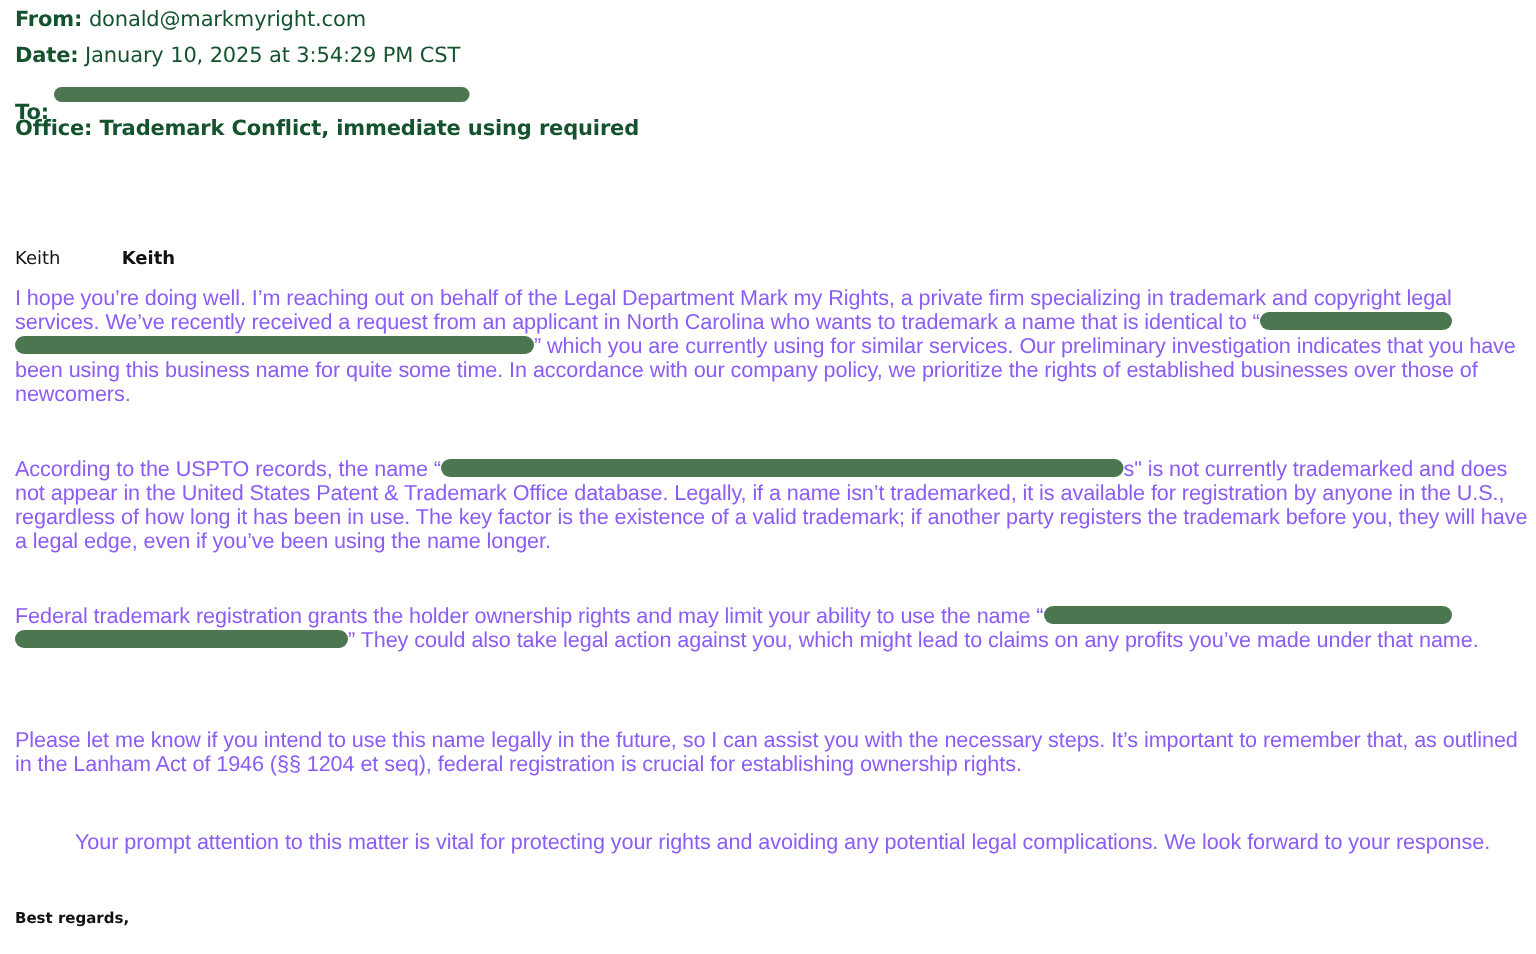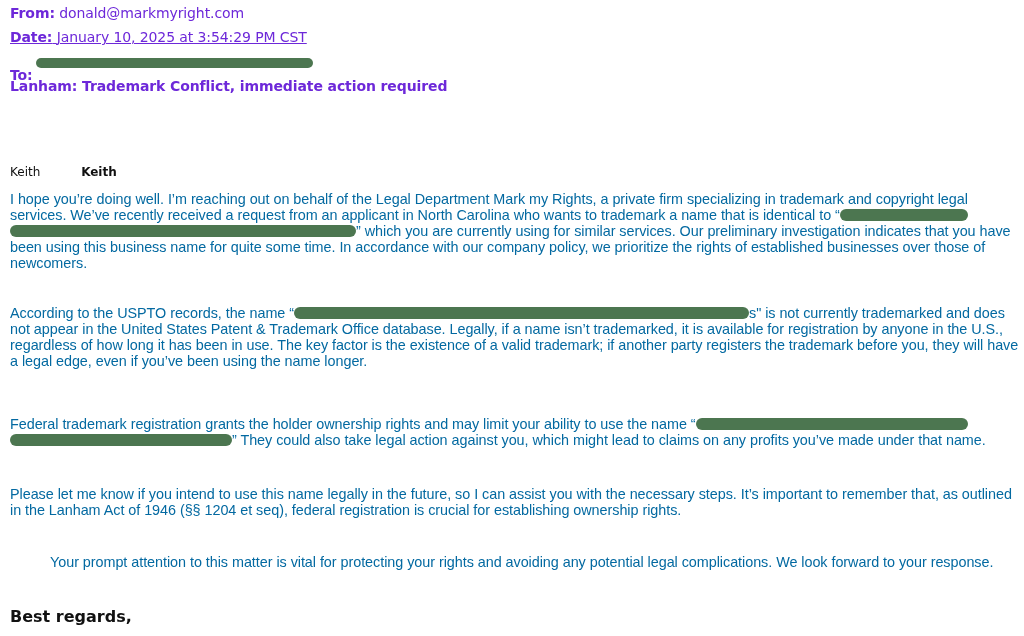--- a/index.html
+++ b/index.html
@@ -12,105 +12,105 @@
     }
     body {
       position: relative;
       color: #111111;
     }
     .hdr {
       position: absolute;
       left: 10px;
       font-family: "DejaVu Sans", sans-serif;
       font-size: 14px;
-      color: #6d28d9;
+      color: #14532d;
       white-space: nowrap;
       letter-spacing: -0.1px;
     }
     .hdr b { font-weight: bold; }
     .subject { font-weight: bold; }
     .greet {
       position: absolute;
       left: 10px;
       top: 165px;
       font-family: "DejaVu Sans", sans-serif;
       font-size: 12px;
     }
     .greet b { font-weight: bold; padding-left: 37px; }
     .para {
       position: absolute;
       left: 10px;
       width: 1012px;
       font-family: "Liberation Sans", sans-serif;
       font-size: 14.4px;
       line-height: 16px;
-      color: #0369a1;
+      color: #8b5cf6;
       letter-spacing: -0.05px;
     }
     .redact {
       display: inline-block;
       background: #4c7650;
       border-radius: 7px;
       height: 12px;
       vertical-align: -1px;
     }
     .sig {
       position: absolute;
       left: 10px;
       top: 607px;
       font-family: "DejaVu Sans", sans-serif;
-      font-size: 16px;
+      font-size: 10px;
       font-weight: bold;
     }
     .redact-to {
       position: absolute;
       left: 36px;
       top: 58px;
       width: 277px;
       height: 10px;
       background: #4c7650;
       border-radius: 6px;
     }
   </style>
 </head>
 <body>
 
 <div>
   <div class="hdr" style="top:5px;">
     <b>From:</b>
     <span>donald@markmyright.com</span>
   </div>
-  <div class="hdr" style="top:29px;text-decoration:underline;">
+  <div class="hdr" style="top:29px;">
     <b>Date:</b>
     <span>January 10, 2025 at 3:54:29 PM CST</span>
   </div>
   <div class="hdr" style="top:67px;">
     <b>To:</b>
   </div>
   <div class="redact-to"></div>
   <div class="hdr subject" style="top:78px;">
-    <span>Lanham:</span>
-    <span>Trademark Conflict, immediate action required</span>
+    <span>Office:</span>
+    <span>Trademark Conflict, immediate using required</span>
   </div>
 </div>
 
 <div class="greet">
   <span>Keith </span><b>Keith</b>
 </div>
 
 <div class="para" style="top:191px;">
   <span>I hope you’re doing well. I’m reaching out on behalf of the Legal Department Mark my Rights, a private firm specializing in trademark and copyright legal services. We’ve recently received a request from an applicant in North Carolina who wants to trademark a name that is identical to “</span><span class="redact" style="width:128px;"></span>
   <span class="redact" style="width:346px;"></span><span>” which you are currently using for similar services. Our preliminary investigation indicates that you have been using this business name for quite some time. In accordance with our company policy, we prioritize the rights of established businesses over those of newcomers.</span>
 </div>
 
 <div class="para" style="top:305px;">
   <span>According to the USPTO records, the name “</span><span class="redact" style="width:455px;"></span><span>s" is not currently trademarked and does not appear in the United States Patent &amp; Trademark Office database. Legally, if a name isn’t trademarked, it is available for registration by anyone in the U.S., regardless of how long it has been in use. The key factor is the existence of a valid trademark; if another party registers the trademark before you, they will have a legal edge, even if you’ve been using the name longer.</span>
 </div>
 
-<div class="para" style="top:403px;margin-top:13px;">
+<div class="para" style="top:403px;">
   <span>Federal trademark registration grants the holder ownership rights and may limit your ability to use the name “</span><span class="redact" style="width:272px;"></span>
   <span class="redact" style="width:222px;"></span><span>” They could also take legal action against you, which might lead to claims on any profits you’ve made under that name.</span>
 </div>
 
 <div class="para" style="top:486px;">
   <span>Please let me know if you intend to use this name legally in the future, so I can assist you with the necessary steps. It’s important to remember that, as outlined in the Lanham Act of 1946 (§§ 1204 et seq), federal registration is crucial for establishing ownership rights.</span>
 </div>
 
 <div class="para" style="top:554px;margin-left:40px;">
   <span>Your prompt attention to this matter is vital for protecting your rights and avoiding any potential legal complications. We look forward to your response.</span>

